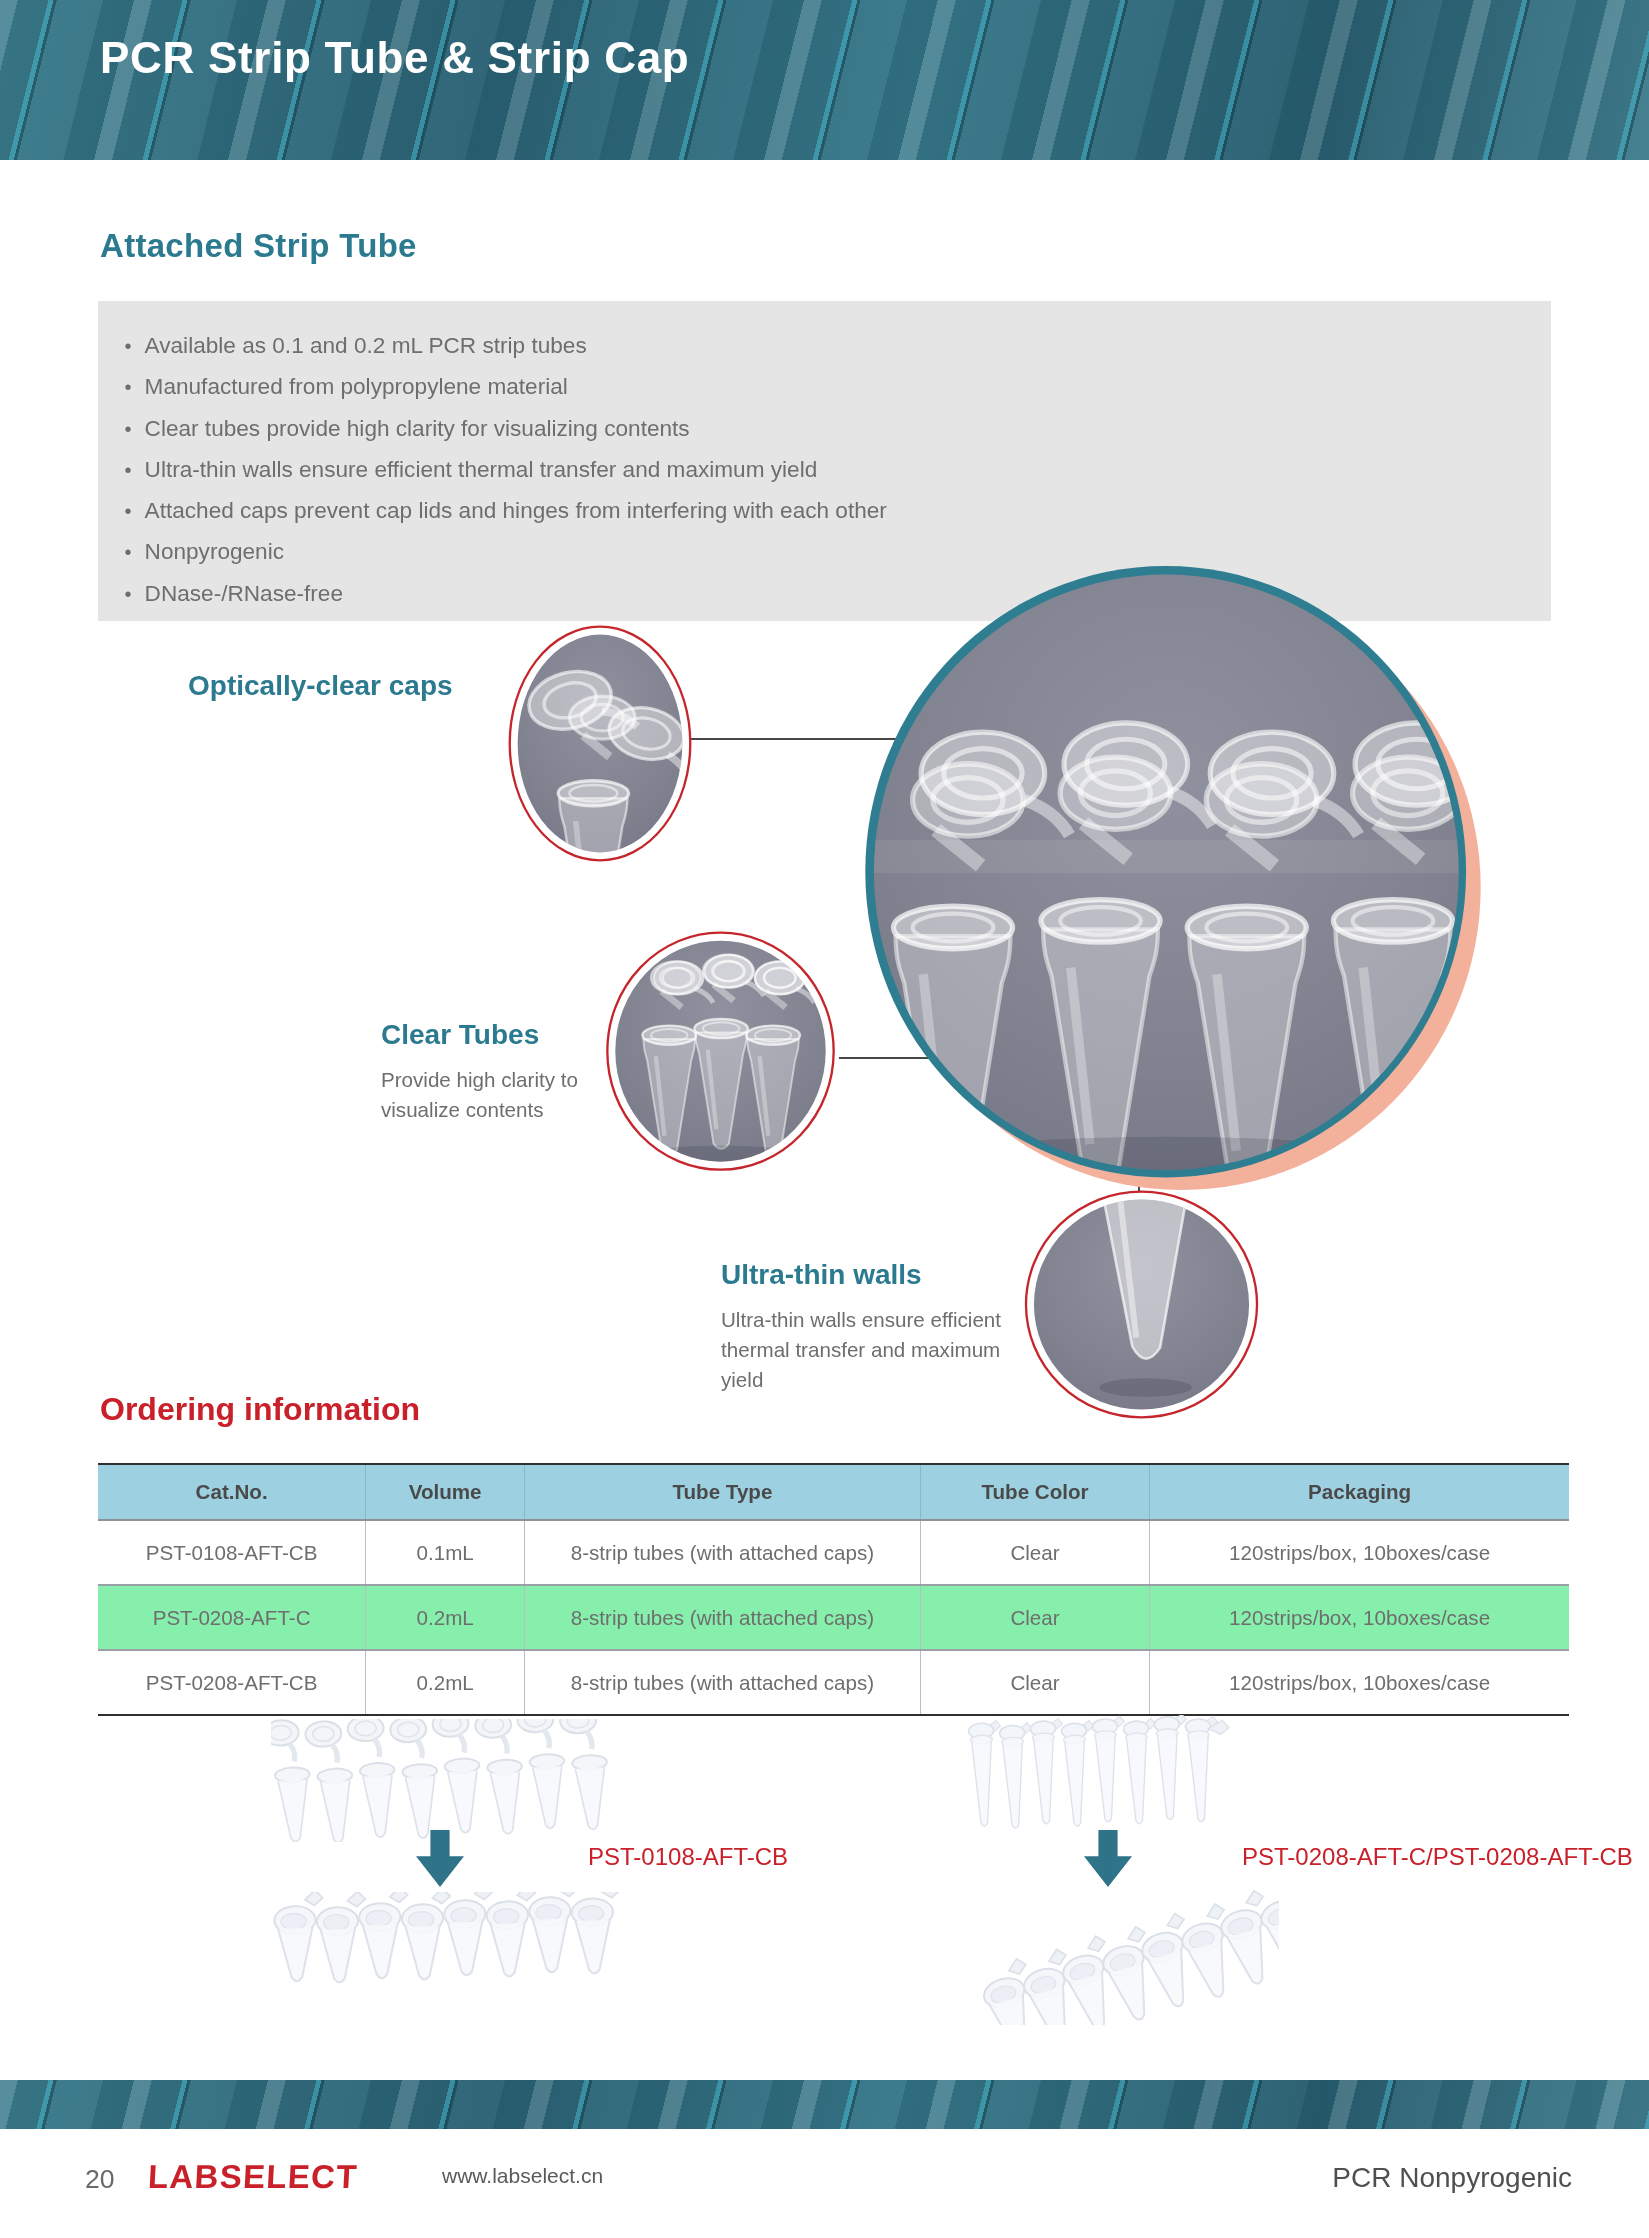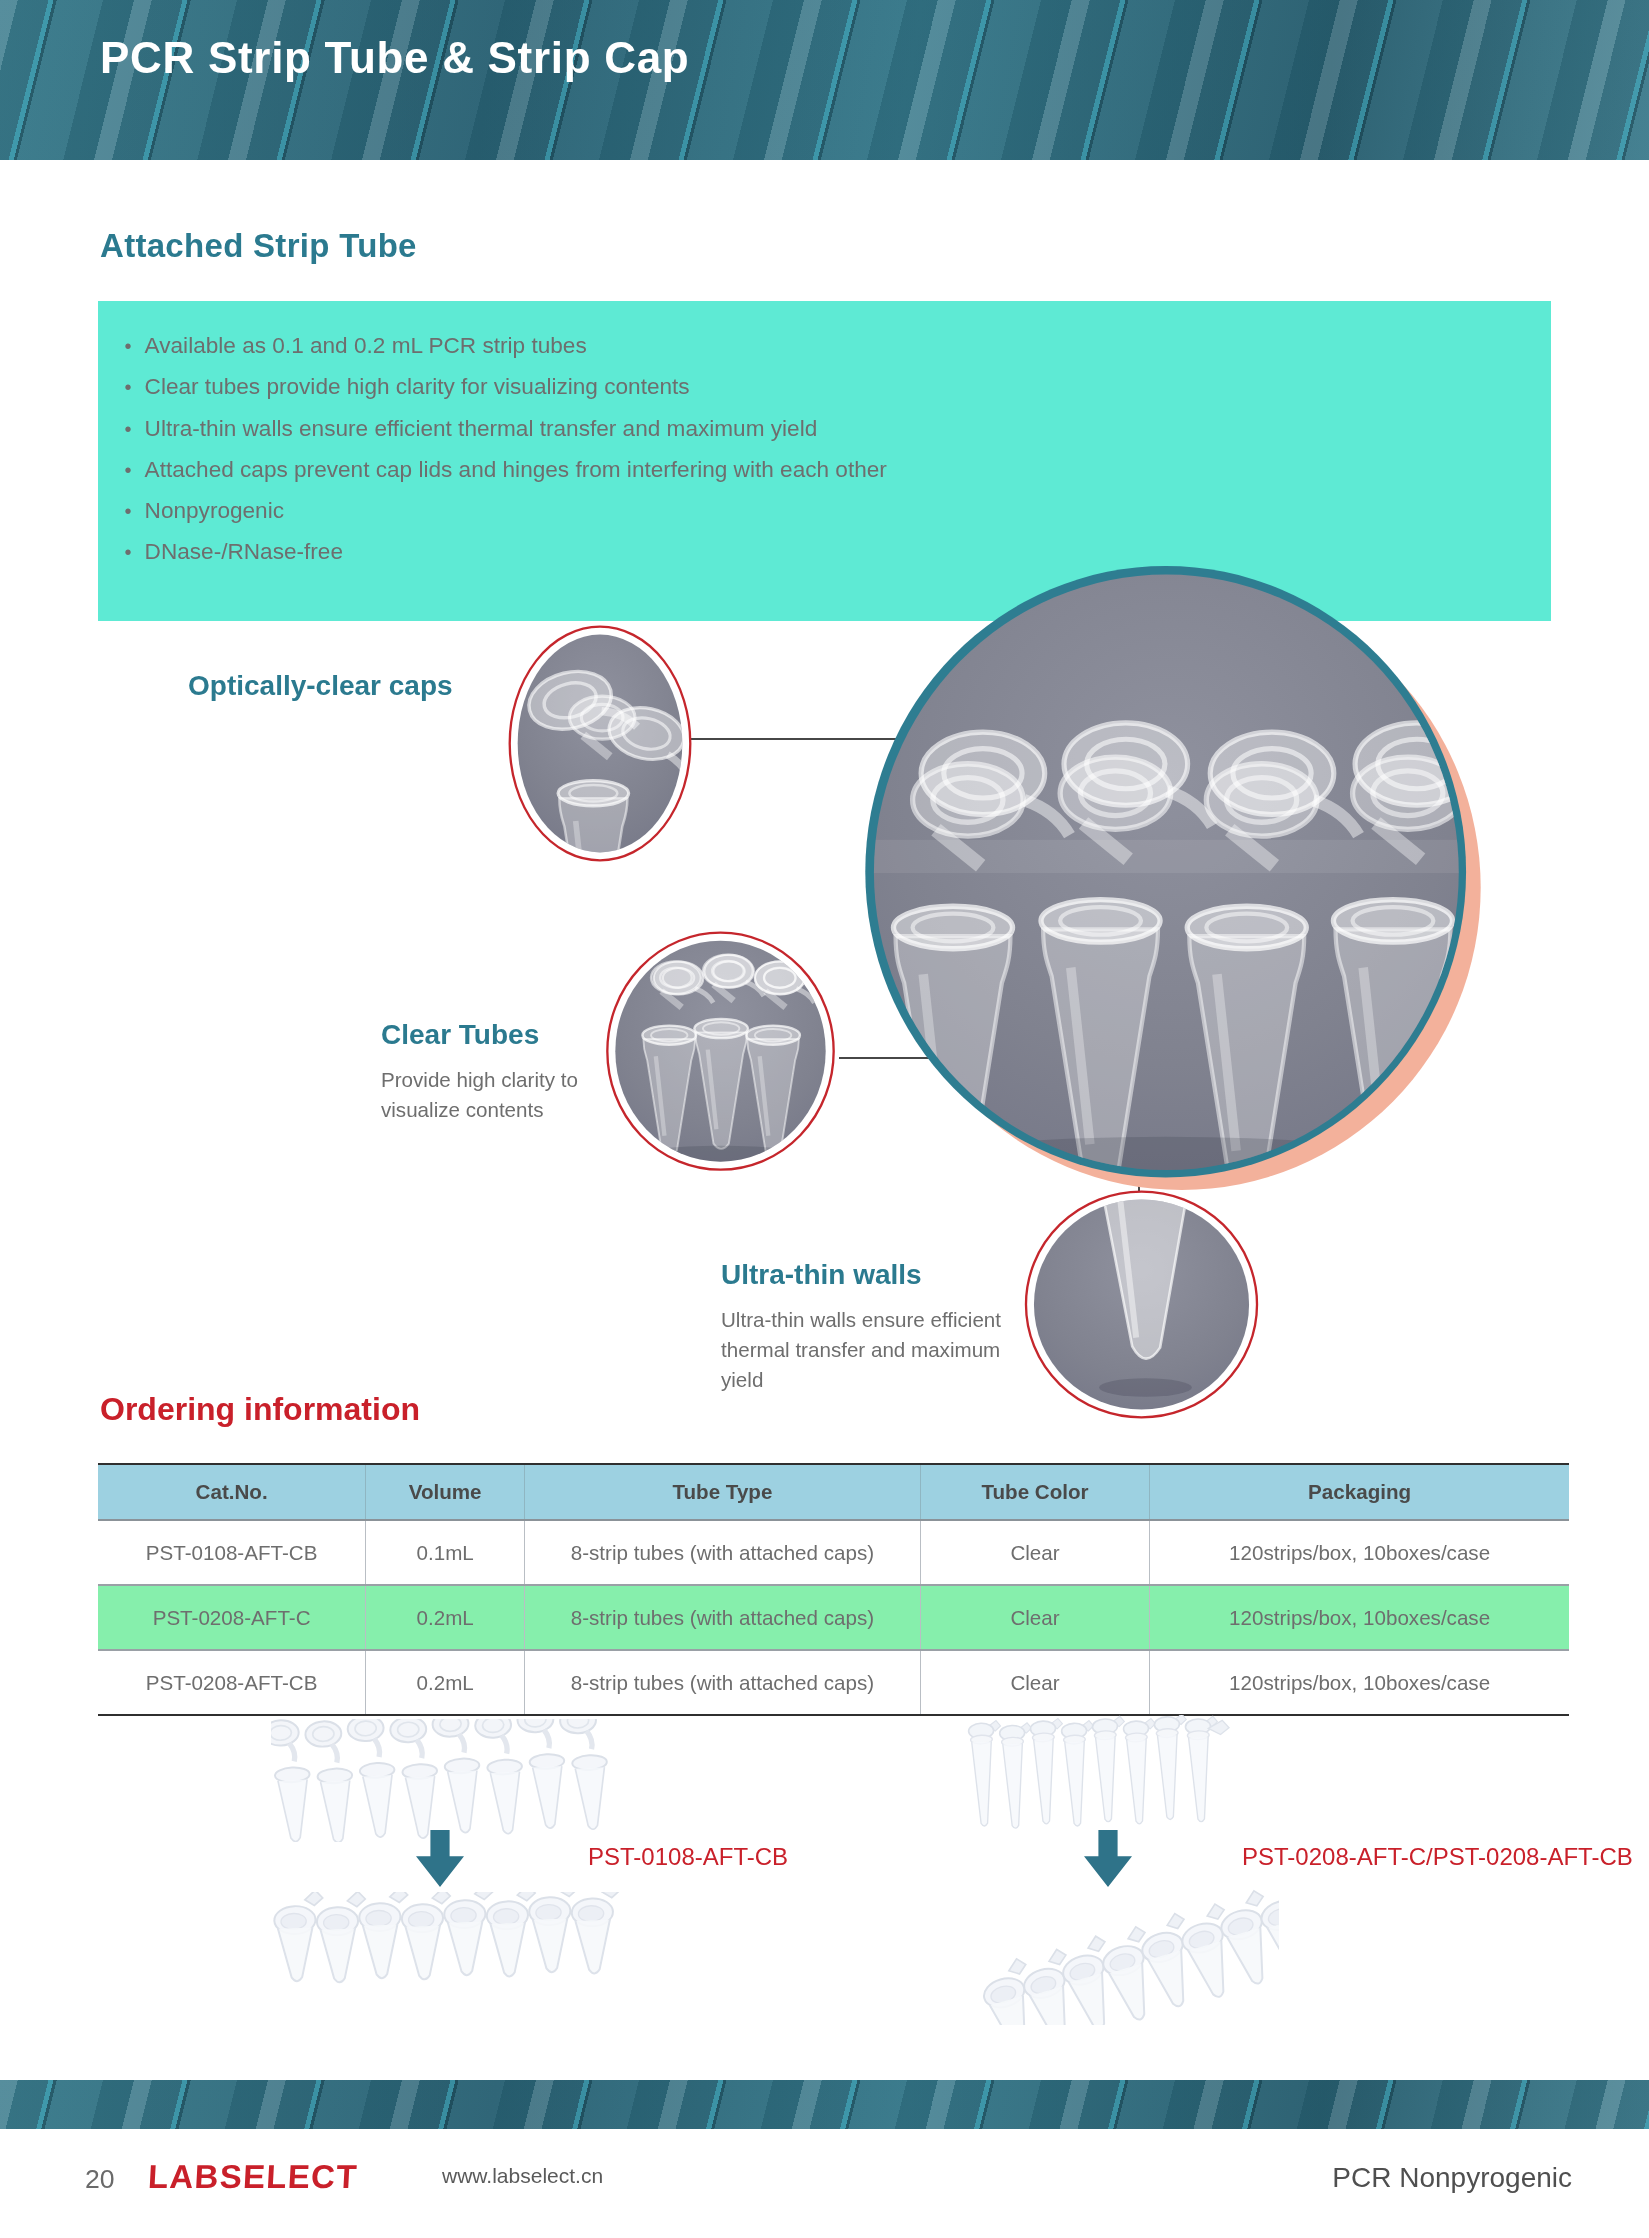--- a/index.html
+++ b/index.html
@@ -21,21 +21,21 @@
   .band.bottom{top:2080px;height:49px;}
   .page-title{position:absolute;left:100px;top:33px;margin:0;color:#ffffff;
     font-size:44px;font-weight:700;letter-spacing:0.7px;}
   
   .section-heading{position:absolute;left:100px;top:227px;margin:0;color:#2b7a8f;
     font-size:33px;font-weight:700;letter-spacing:0.3px;}
   .ordering-heading{position:absolute;left:100px;top:1391px;margin:0;color:#c9202a;
     font-size:32px;font-weight:700;}
   
   .feature-box{position:absolute;left:98px;top:301px;width:1453px;height:320px;
-    background:#5eead4;}
+    background:#e5e5e5;}
   .feature-box ul{margin:0;padding:33px 0 0 26.6px;list-style:none;}
   .feature-box li{position:relative;margin:0 0 17.3px 0;padding-left:20px;
     font-size:22.6px;line-height:24px;color:#6e6e6e;}
   .feature-box li::before{content:"•";position:absolute;left:0;top:0;color:#6e6e6e;
     font-size:20px;}
   
   .callout-title{position:absolute;margin:0;color:#2b7a8f;font-size:28px;font-weight:600;}
   .callout-body{position:absolute;margin:0;color:#6e6e6e;font-size:20.6px;line-height:30px;}
   
   .hero-svg{position:absolute;}
@@ -118,20 +118,21 @@
 
   <header class="band top">
     <h1 class="page-title">PCR Strip Tube &amp; Strip Cap</h1>
   </header>
 
   <h2 class="section-heading">Attached Strip Tube</h2>
 
   <div class="feature-box">
     <ul>
       <li><span>Available as 0.1 and 0.2 mL PCR strip tubes</span></li>
+      <li><span>Manufactured from polypropylene material</span></li>
       <li><span>Clear tubes provide high clarity for visualizing contents</span></li>
       <li><span>Ultra-thin walls ensure efficient thermal transfer and maximum yield</span></li>
       <li><span>Attached caps prevent cap lids and hinges from interfering with each other</span></li>
       <li><span>Nonpyrogenic</span></li>
       <li><span>DNase-/RNase-free</span></li>
     </ul>
   </div>
 
   <div class="connector" style="left:690px;top:738px;width:326px;height:2px;"></div>
   <div class="connector" style="left:839px;top:1057px;width:279px;height:2px;"></div>

